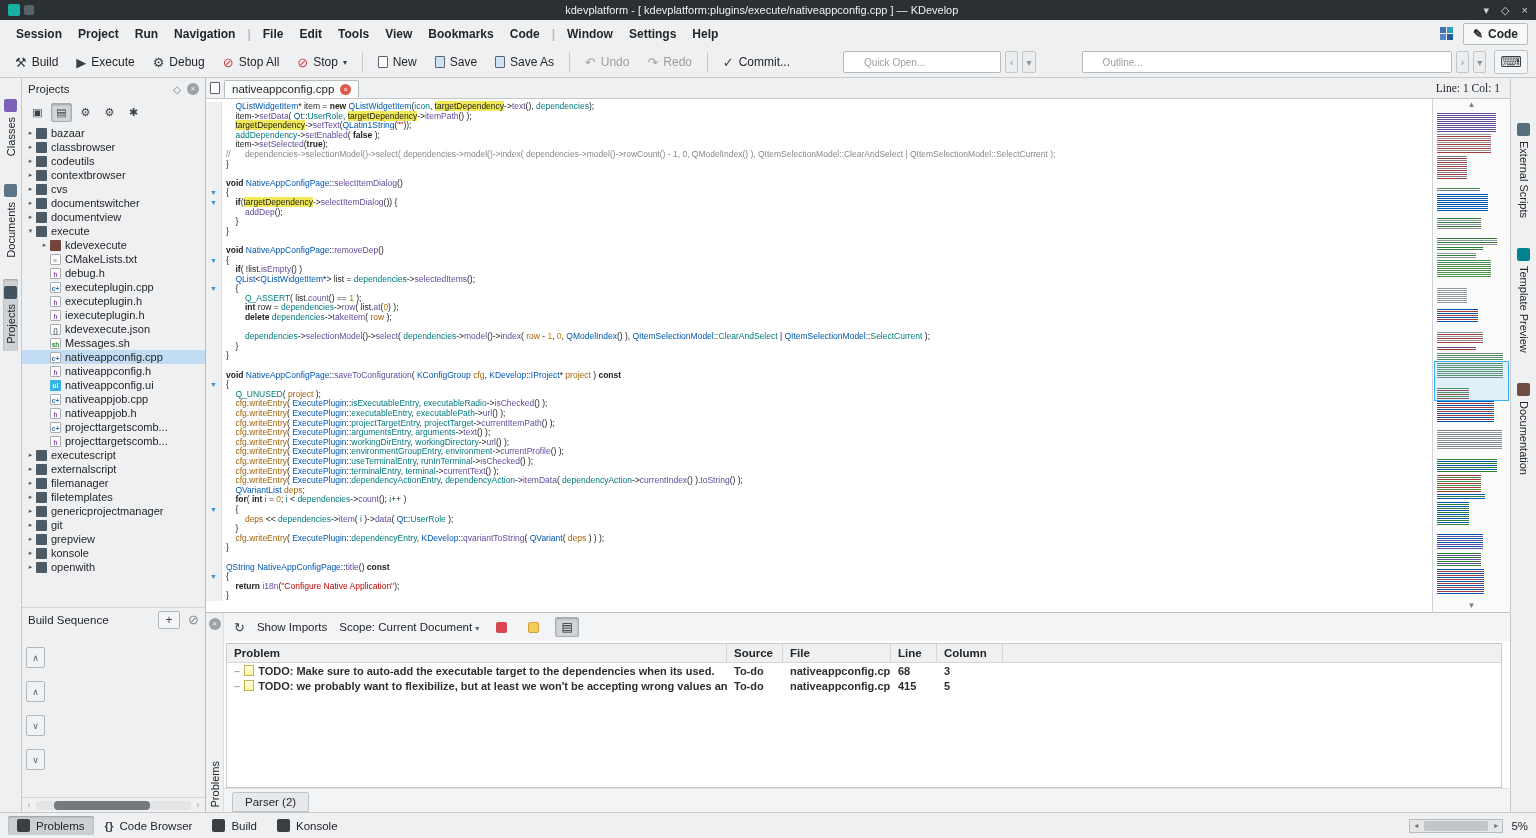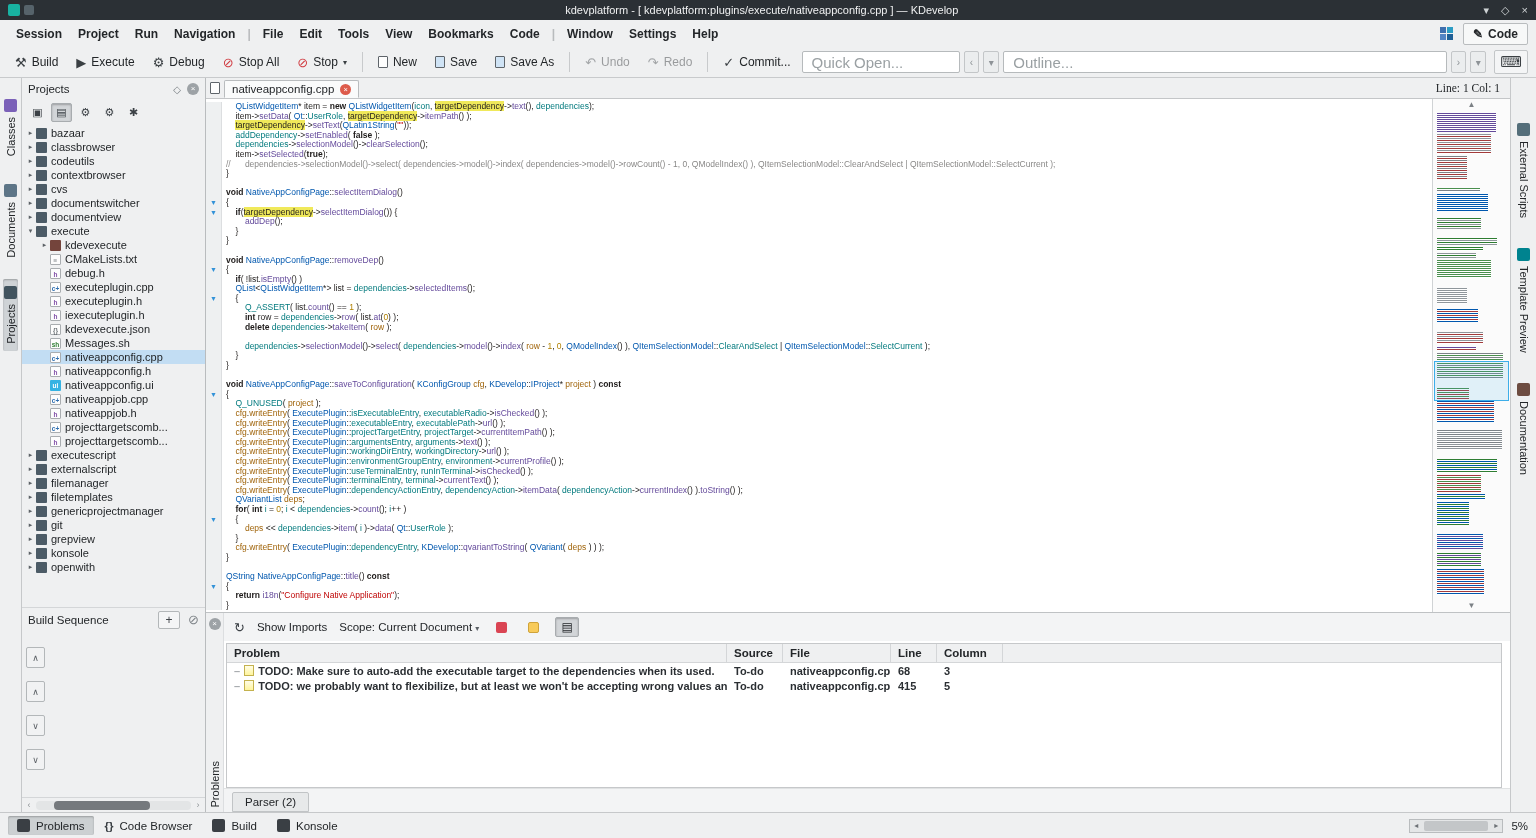--- a/index.html
+++ b/index.html
@@ -24,21 +24,21 @@
 .code-btn{display:flex;align-items:center;gap:5px;padding:3px 9px;border:1px solid #b9bcbe;border-radius:2px;background:#f7f8f8;}
 
 .toolbar{position:absolute;top:47px;left:0;width:1536px;height:31px;background:#eff0f1;border-bottom:1px solid #c8cacc;display:flex;align-items:center;padding:0 8px;gap:4px;}
 .tbtn{display:flex;align-items:center;gap:5px;padding:4px 7px;border-radius:2px;white-space:nowrap;}
 .tbtn .gi{font-size:13px;line-height:13px;color:#3a3f43;}
 .tbtn .red{color:#d0393f;}
 .tbtn.disabled{opacity:.42;}
 .tsep{width:1px;height:20px;background:#c8cacc;margin:0 4px;}
 .i-doc{display:inline-block;width:10px;height:12px;background:#fdfdfd;border:1px solid #5e646a;border-radius:1px;}
 .i-doc.save{background:#cfe3f5;}
-.tb-input{height:22px;border:1px solid #b6babc;border-radius:2px;background:#fff;padding:0 9px;font-family:"Liberation Sans",sans-serif;font-size:15px;color:#232629;outline:none;}
+.tb-input{height:22px;border:1px solid #b6babc;border-radius:2px;background:#fff;padding:0 20px;font-family:"Liberation Sans",sans-serif;font-size:10px;color:#232629;outline:none;margin-left:42px;}
 .tb-input::placeholder{color:#9aa0a3;}
 .qopen{width:158px;}
 .outline{width:478px;}
 .mini-btn{width:17px;height:22px;border:1px solid #c3c6c8;background:#ebedee;color:#8e9397;display:flex;align-items:center;justify-content:center;font-size:10px;border-radius:2px;}
 .kbd-btn{margin-left:4px;font-size:15px;color:#3a3f43;padding:2px 5px;border:1px solid #c3c6c8;border-radius:2px;background:#f4f5f6;}
 
 .main{position:absolute;top:78px;left:0;width:1536px;height:734px;display:flex;}
 .side-strip{background:#eff0f1;display:flex;flex-direction:column;align-items:center;}
 .side-strip.left{width:22px;border-right:1px solid #c6c8ca;padding-top:14px;gap:14px;}
 .side-strip.right{width:26px;border-left:1px solid #c6c8ca;padding-top:38px;gap:16px;}
@@ -482,21 +482,20 @@
         <span class="tab-close">×</span>
       </div>
       <div class="cursor-pos">Line: 1 Col: 1</div>
     </div>
     <div class="editor-row">
       <div class="code-area">
           <div class="code-line"><span class="gutter"></span><span class="code-text"><span>    </span><span class="c-t">QListWidgetItem</span><span>* item = </span><span class="c-k">new</span><span> </span><span class="c-t">QListWidgetItem</span><span>(</span><span class="c-m">icon</span><span>, </span><span class="c-h">targetDependency</span><span>-&gt;</span><span class="c-f">text</span><span>(), </span><span class="c-m">dependencies</span><span>);</span></span></div>
           <div class="code-line"><span class="gutter"></span><span class="code-text"><span>    item-&gt;</span><span class="c-f">setData</span><span>( </span><span class="c-t">Qt</span><span>::</span><span class="c-m">UserRole</span><span>, </span><span class="c-h">targetDependency</span><span>-&gt;</span><span class="c-f">itemPath</span><span>() );</span></span></div>
           <div class="code-line"><span class="gutter"></span><span class="code-text"><span>    </span><span class="c-h">targetDependency</span><span>-&gt;</span><span class="c-f">setText</span><span>(</span><span class="c-t">QLatin1String</span><span>(</span><span class="c-s">""</span><span>));</span></span></div>
           <div class="code-line"><span class="gutter"></span><span class="code-text"><span>    </span><span class="c-m">addDependency</span><span>-&gt;</span><span class="c-f">setEnabled</span><span>( </span><span class="c-k">false</span><span> );</span></span></div>
-          <div class="code-line"><span class="gutter"></span><span class="code-text"><span>    </span><span class="c-m">dependencies</span><span>-&gt;</span><span class="c-f">selectionModel</span><span>()-&gt;</span><span class="c-f">clearSelection</span><span>();</span></span></div>
           <div class="code-line"><span class="gutter"></span><span class="code-text"><span>    item-&gt;</span><span class="c-f">setSelected</span><span>(</span><span class="c-k">true</span><span>);</span></span></div>
           <div class="code-line"><span class="gutter"></span><span class="code-text"><span class="c-c">//      dependencies-&gt;selectionModel()-&gt;select( dependencies-&gt;model()-&gt;index( dependencies-&gt;model()-&gt;rowCount() - 1, 0, QModelIndex() ), QItemSelectionModel::ClearAndSelect | QItemSelectionModel::SelectCurrent );</span></span></div>
           <div class="code-line"><span class="gutter"></span><span class="code-text"><span>}</span></span></div>
           <div class="code-line"><span class="gutter"></span><span class="code-text"></span></div>
           <div class="code-line"><span class="gutter"></span><span class="code-text"><span class="c-k">void</span><span> </span><span class="c-t">NativeAppConfigPage</span><span>::</span><span class="c-f">selectItemDialog</span><span>()</span></span></div>
           <div class="code-line"><span class="gutter">▼</span><span class="code-text"><span>{</span></span></div>
           <div class="code-line"><span class="gutter">▼</span><span class="code-text"><span>    </span><span class="c-k">if</span><span>(</span><span class="c-h">targetDependency</span><span>-&gt;</span><span class="c-f">selectItemDialog</span><span>()) {</span></span></div>
           <div class="code-line"><span class="gutter"></span><span class="code-text"><span>        </span><span class="c-f">addDep</span><span>();</span></span></div>
           <div class="code-line"><span class="gutter"></span><span class="code-text"><span>    }</span></span></div>
           <div class="code-line"><span class="gutter"></span><span class="code-text"><span>}</span></span></div>

